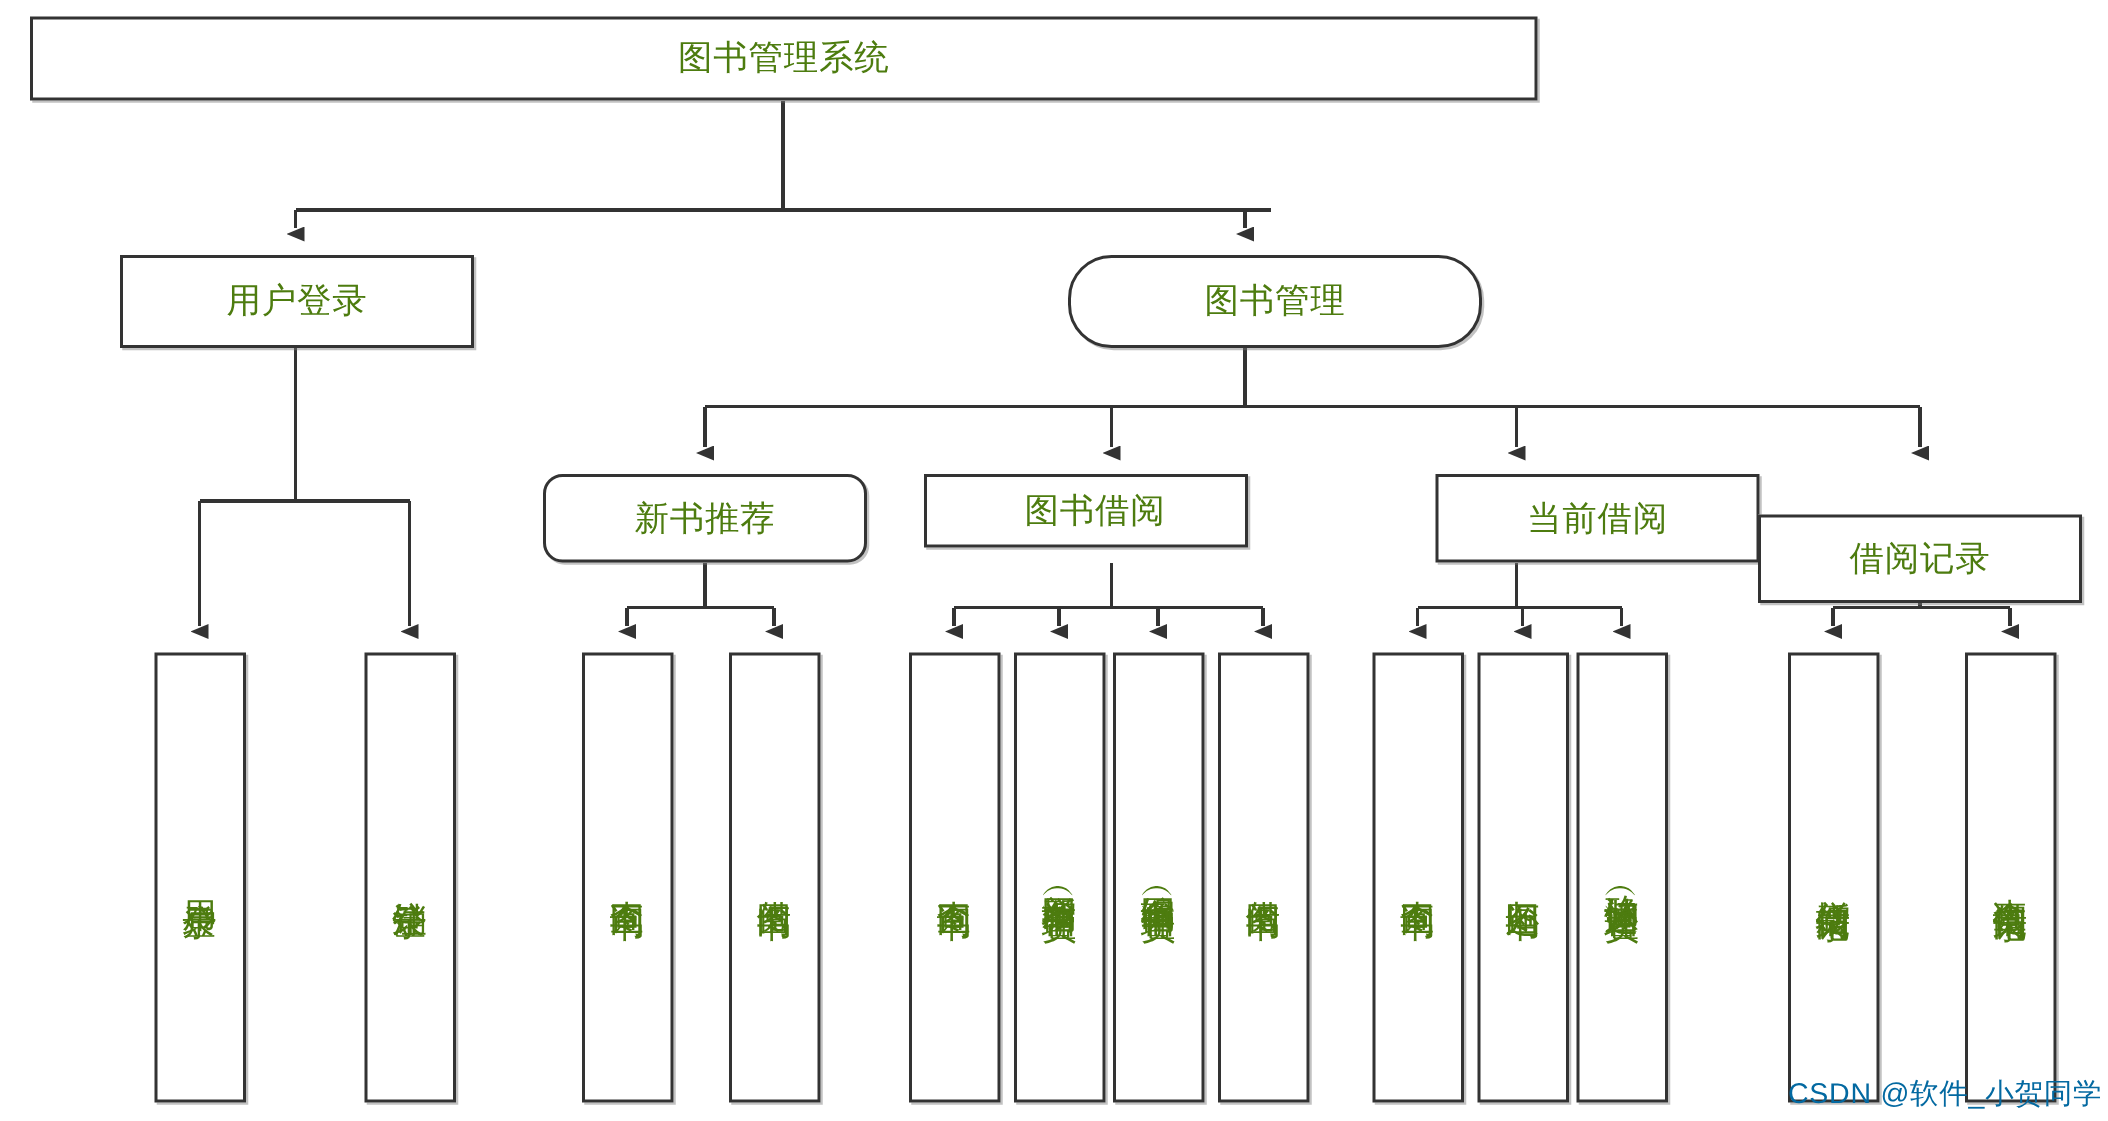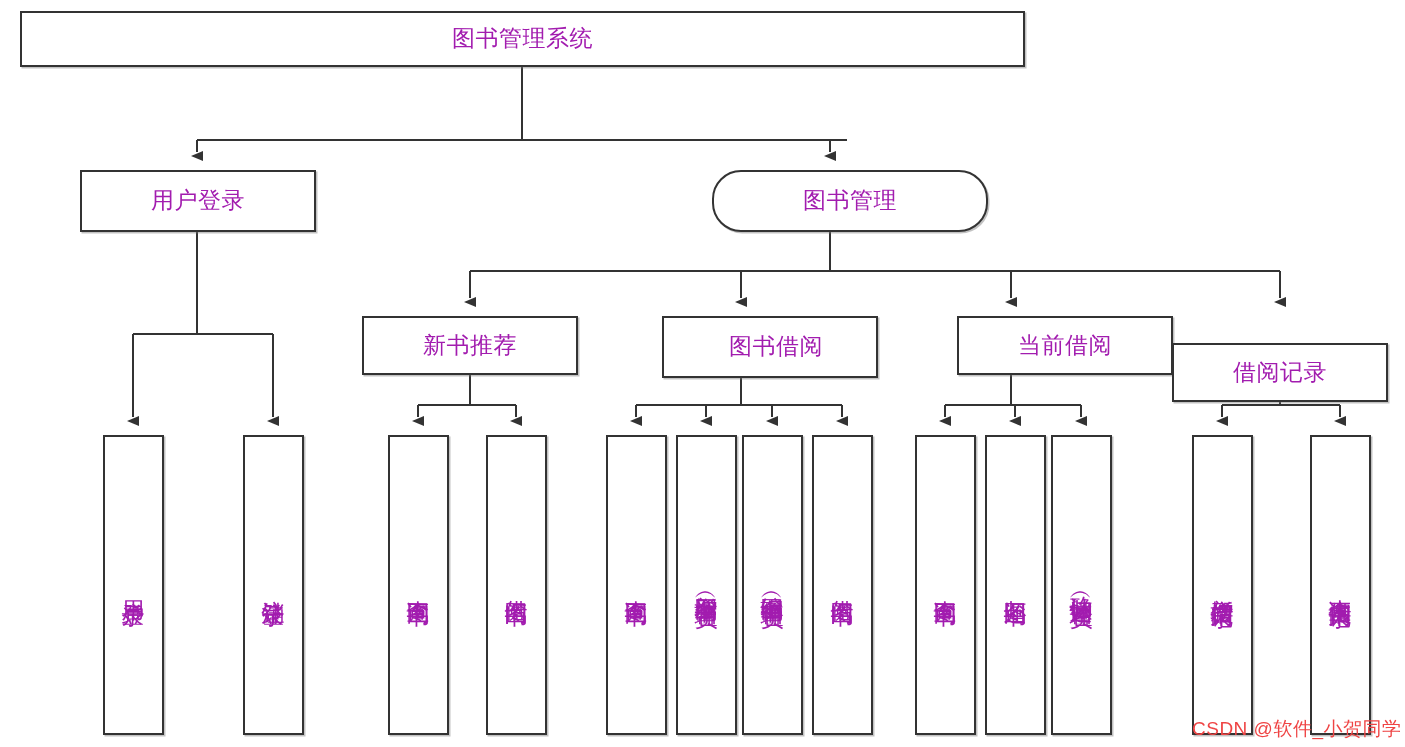--- a/index.html
+++ b/index.html
@@ -26,21 +26,21 @@
     pointer-events: none;
   }
   .node {
     position: absolute;
     box-sizing: border-box;
     border: 2px solid #333333;
     background: #ffffff;
     display: flex;
     align-items: center;
     justify-content: center;
-    color: #a21caf;
+    color: #4d7c0f;
     box-shadow: 1.5px 1.5px 0 rgba(120,120,120,0.45);
   }
   .node .label {
     display: block;
     text-align: center;
     line-height: 1.12;
     letter-spacing: 0.5px;
   }
   .node.horiz .label {
     font-size: 23px;
@@ -55,21 +55,21 @@
     font-size: 23px;
     line-height: 1.05;
     letter-spacing: 1.5px;
     white-space: nowrap;
   }
   #watermark {
     position: absolute;
     left: 1192px;
     top: 716px;
     font-size: 19px;
-    color: #ef4444;
+    color: #0369a1;
     white-space: nowrap;
     letter-spacing: 0.5px;
   }
 </style>
 </head>
 <body>
 
 <div id="canvas">
 
   <svg id="edges" viewBox="0 0 1405 747" width="1405" height="747">
@@ -126,24 +126,24 @@
     <span class="label">图书管理系统</span>
   </div>
 
   <div id="nodes">
       <div class="node horiz" style="left: 80px; top: 170px; width: 236px; height: 62px;">
         <span class="label">用户登录</span>
       </div>
       <div class="node horiz" style="left: 712px; top: 170px; width: 276px; height: 62px; border-radius: 29px;">
         <span class="label">图书管理</span>
       </div>
-      <div class="node horiz" style="left: 362px; top: 316px; width: 216px; height: 59px;">
+      <div class="node horiz" style="left: 362px; top: 316px; width: 216px; height: 59px; border-radius: 13px;">
         <span class="label">新书推荐</span>
       </div>
-      <div class="node horiz" style="left: 662px; top: 316px; width: 216px; height: 62px; padding-left: 12px;">
+      <div class="node horiz" style="left: 616px; top: 316px; width: 216px; height: 49px; padding-left: 12px;">
         <span class="label">图书借阅</span>
       </div>
       <div class="node horiz" style="left: 957px; top: 316px; width: 216px; height: 59px;">
         <span class="label">当前借阅</span>
       </div>
       <div class="node horiz" style="left: 1172px; top: 316px; width: 216px; height: 59px; margin-top: 27px;">
         <span class="label">借阅记录</span>
       </div>
       <div class="node vert" style="left: 103px; top: 435px; width: 61px; height: 300px;">
         <span class="label">用户登录</span>

